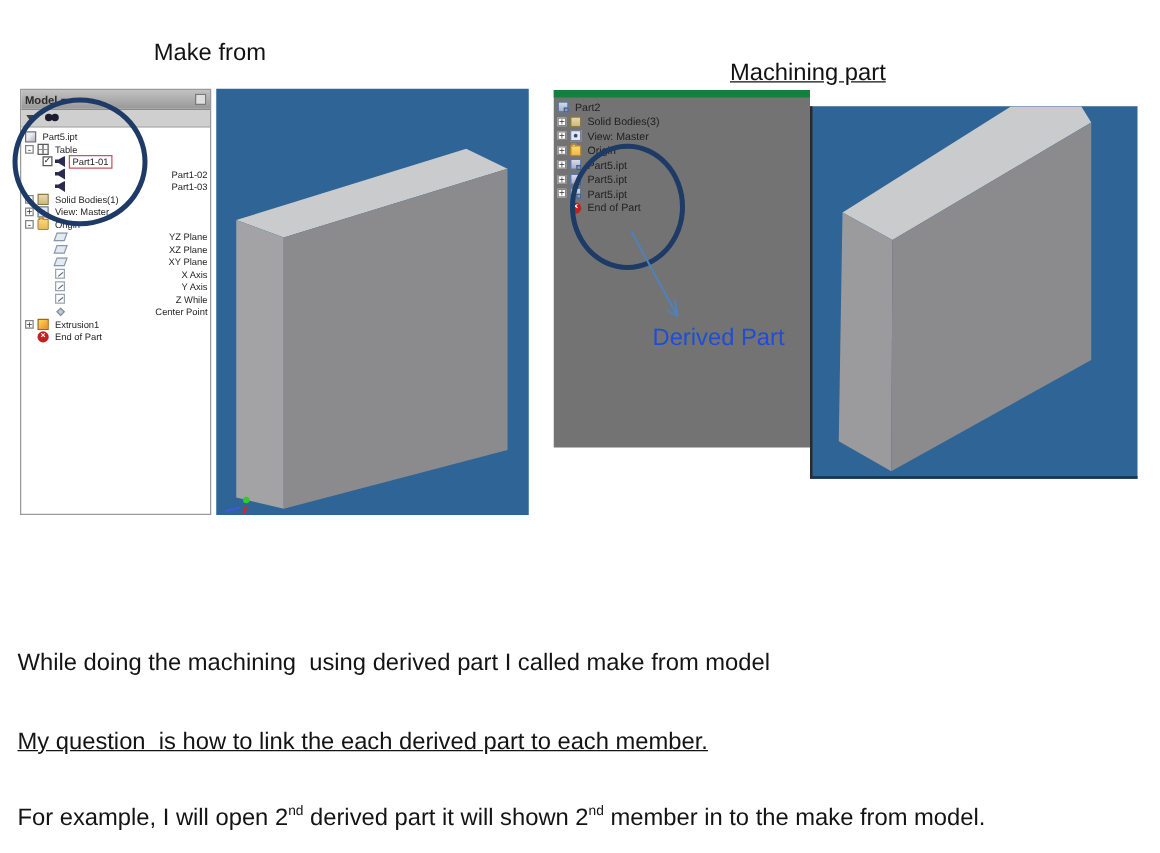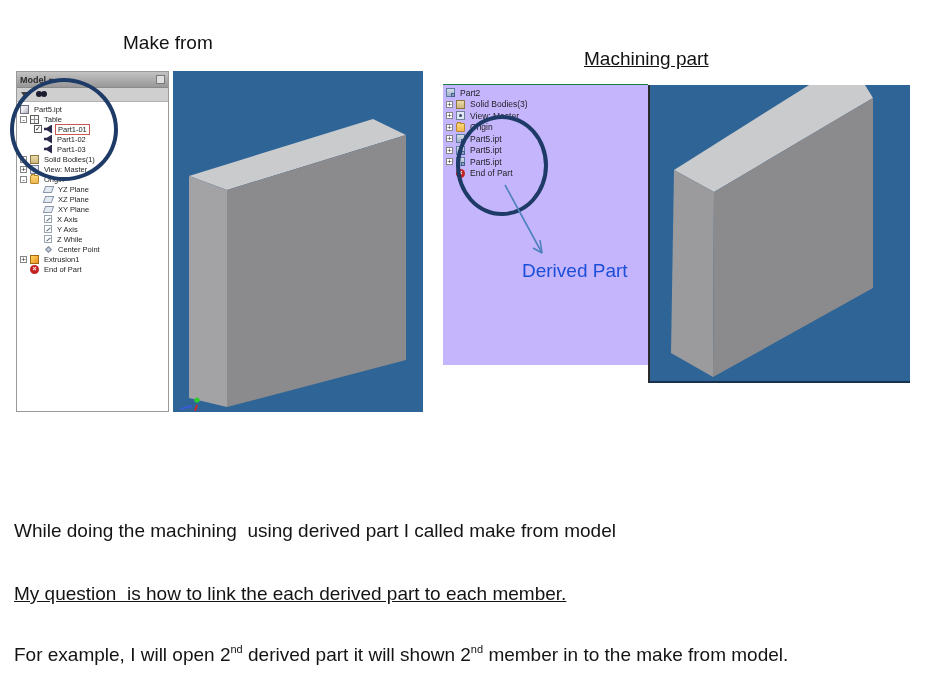--- a/index.html
+++ b/index.html
@@ -32,21 +32,21 @@
   .funnel{width:0;height:0;border-left:4px solid transparent;border-right:4px solid transparent;
     border-top:6px solid #3f3f3f;}
   .binoc{width:11px;height:7px;position:relative;}
   .binoc::before,.binoc::after{content:"";position:absolute;top:0;width:6px;height:6px;
     border-radius:50%;background:#1c1c30;}
   .binoc::before{left:0;} .binoc::after{right:0;}
   
   .tree{padding-top:2px;}
   .trow{display:flex;align-items:center;height:10px;font-size:7.5px;color:#1e1e1e;white-space:nowrap;}
   #rpanel .trow{height:11.5px;font-size:8.5px;}
-  .pl3{padding-left:3px;} .pl17{padding-left:17px;text-align:right;} .pl27{padding-left:27px;}
+  .pl3{padding-left:3px;} .pl17{padding-left:17px;text-align:right;} .pl27{padding-left:27px;justify-content:space-between;}
   .exp{box-sizing:border-box;width:7px;height:7px;border:1px solid #848484;background:#fff;
     margin-right:3px;position:relative;flex:none;}
   .exp::before{position:absolute;left:0;right:0;top:-1px;text-align:center;font-size:8px;
     line-height:7px;color:#333;content:"";}
   [data-exp="plus"]::before{content:"+";}
   [data-exp="minus"]::before{content:"-";}
   .exp.ghost{visibility:hidden;}
   .cb{box-sizing:border-box;width:8px;height:8px;border:1px solid #565656;background:#fff;
     margin-right:2px;flex:none;font-size:7px;line-height:6px;text-align:center;color:#222;}
   .cb::before{content:"✓";}
@@ -78,21 +78,21 @@
   [data-icon="derived"]{background:linear-gradient(#d6dde8,#9fb0c8);border:1px solid #5b7aa6;}
   [data-icon="derived"]::before{content:"";position:absolute;right:-1px;bottom:-1px;width:4px;height:4px;
     background:#8aa0c0;border:1px solid #44608a;box-sizing:border-box;}
   .tl{padding:0 2px;}
   [data-hl="true"]{border:1px solid #cc5555;background:#fff;}
   
   #vp-left{left:173px;top:71px;width:250px;height:341px;background:#2e6496;overflow:hidden;}
   #vp-right{left:648px;top:85px;width:262px;height:298px;background:#2e6496;overflow:hidden;
     border-left:2px solid #2a2a2a;border-bottom:2px solid #16324f;box-sizing:border-box;}
   
-  #rpanel{left:443px;top:84px;width:205px;height:280px;background:#c4b5fd;border-top:1px solid #15803d;}
+  #rpanel{left:443px;top:72px;width:205px;height:280px;background:#737373;border-top:6px solid #15803d;}
   
   .ann-circle{border:4px solid #1e3a66;border-radius:50%;background:transparent;}
   #circle-left{left:10px;top:78px;width:100px;height:95px;}
   #circle-right{left:456px;top:115px;width:84px;height:93px;}
 </style>
 </head>
 <body>
 
 <div class="abs slide-title" id="title-left">Make from</div>
 <div class="abs slide-title" id="title-right">Machining part</div>

